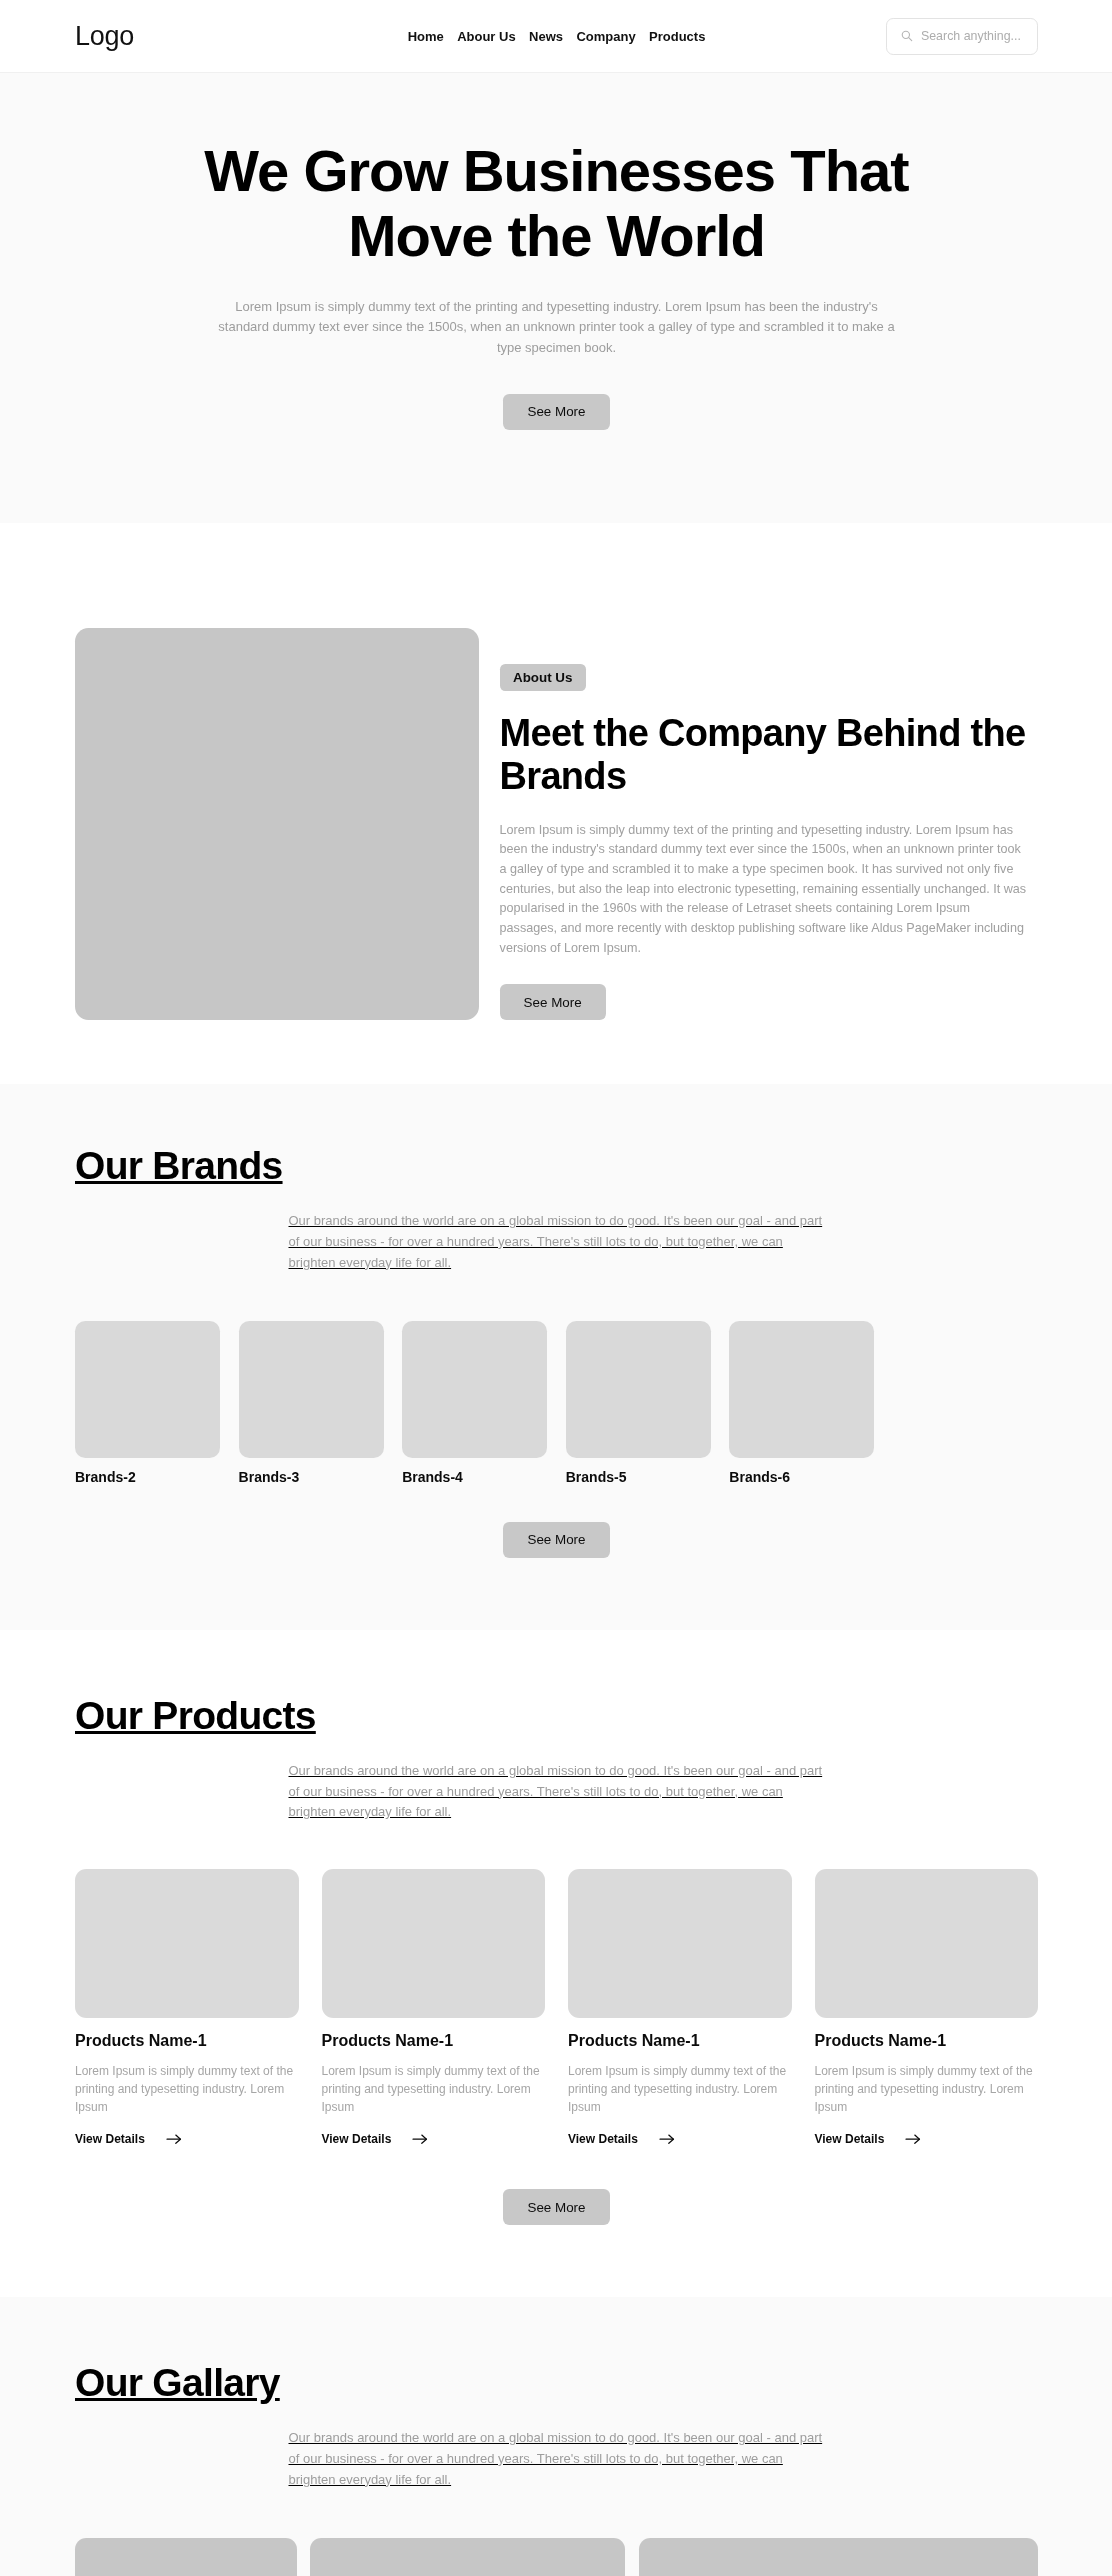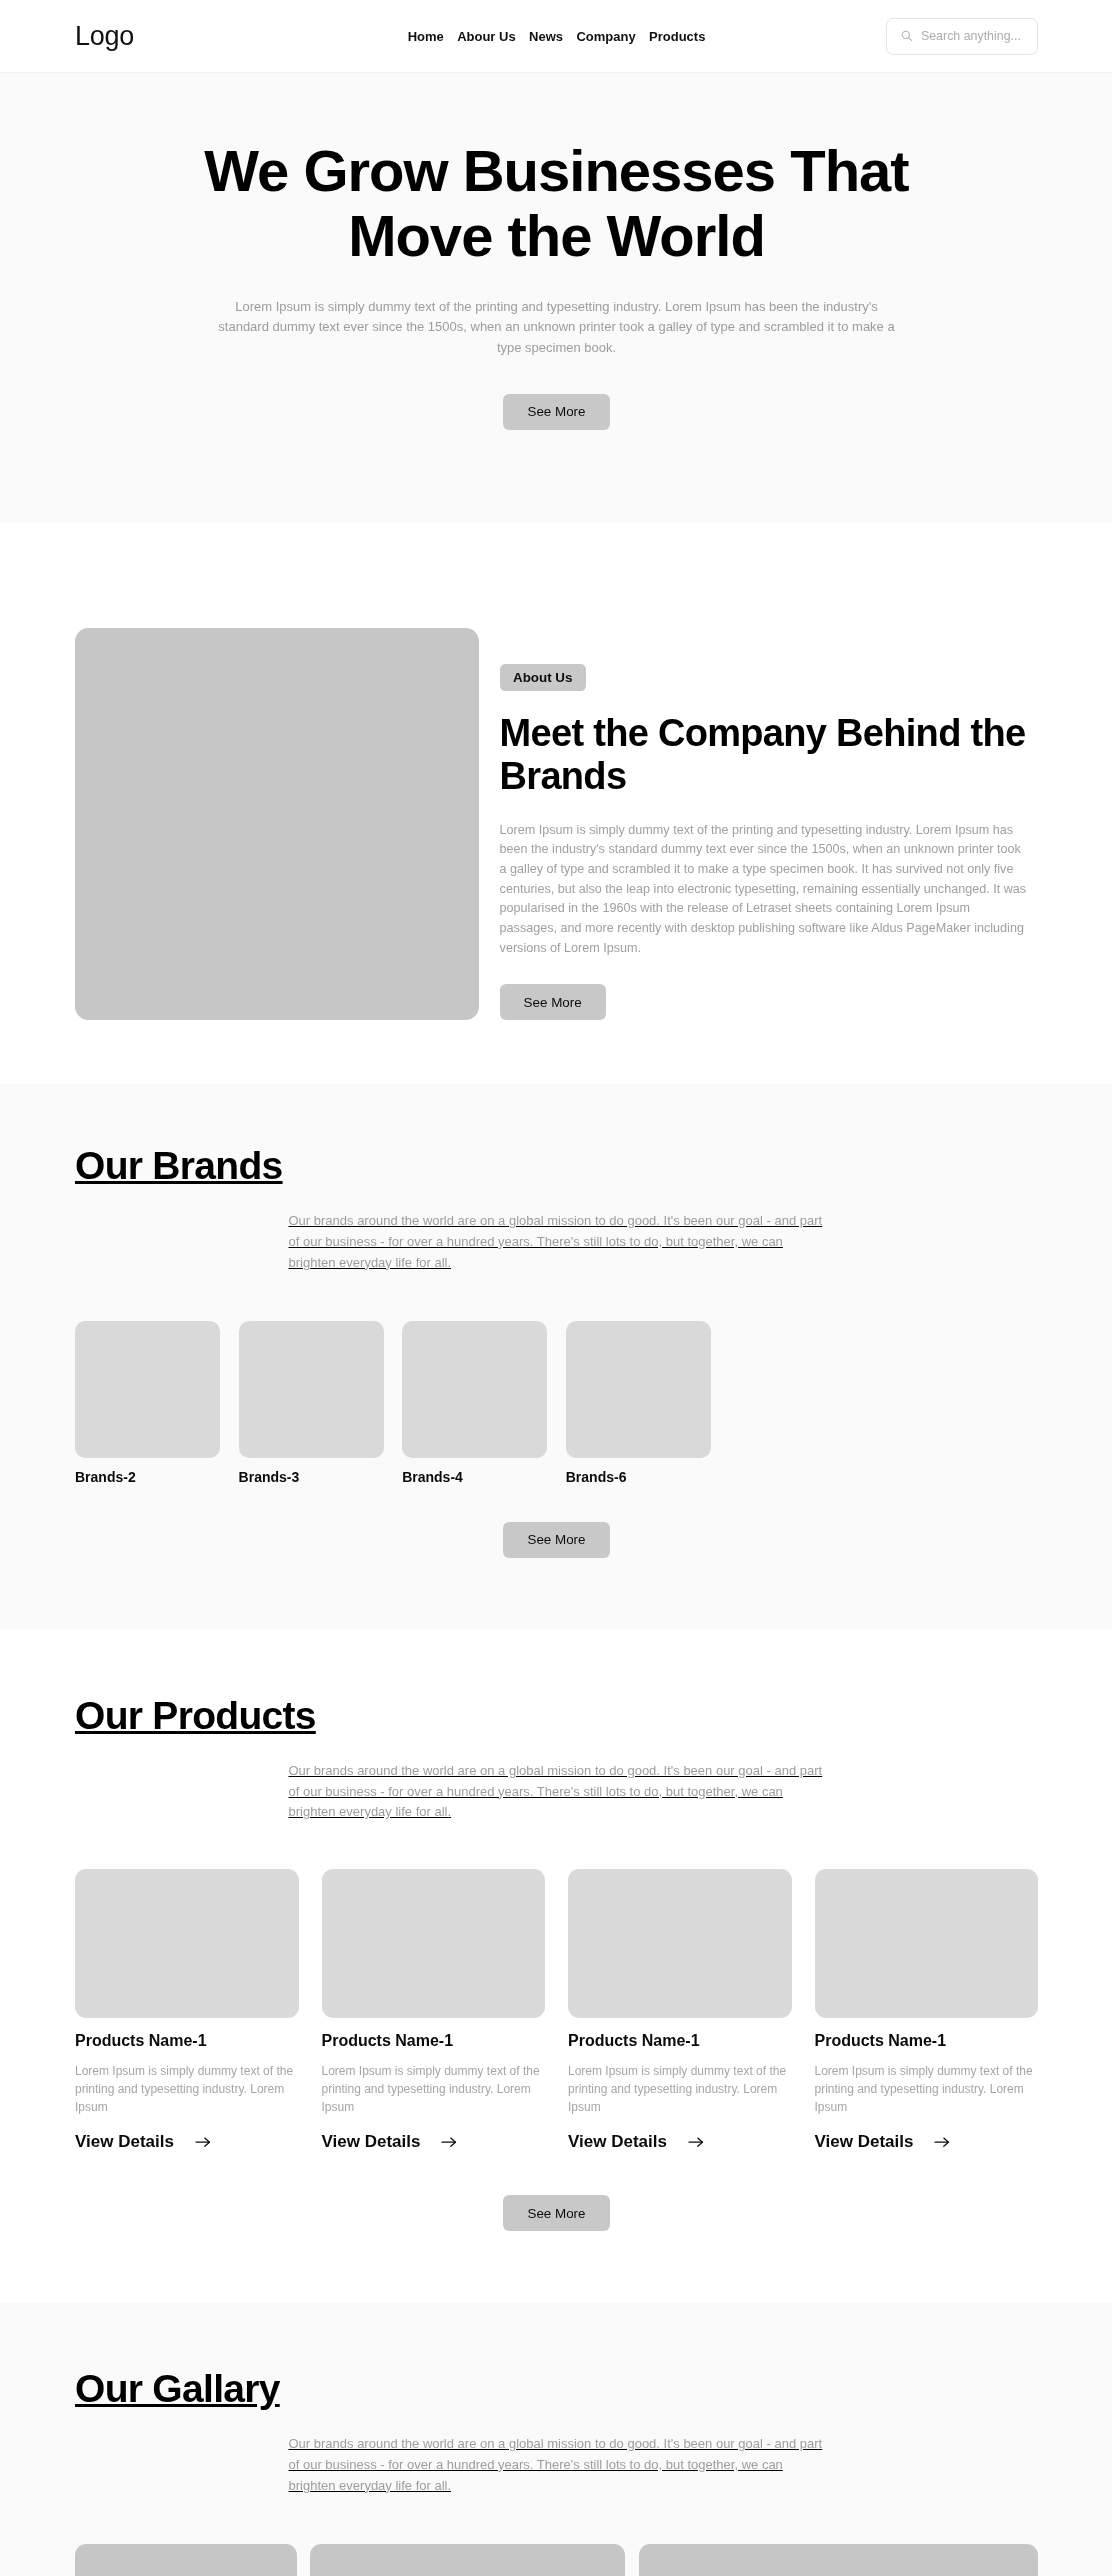--- a/index.html
+++ b/index.html
@@ -210,21 +210,21 @@
     margin-top: 11.3px;
     font-size: 12px;
     line-height: 1.5;
     color: #a6a6a6;
   }
   .view-details {
     margin-top: 16.5px;
     display: inline-flex;
     align-items: center;
     gap: 21px;
-    font-size: 17px;
+    font-size: 12px;
     font-weight: 700;
     color: #0b0b0b;
     text-decoration: none;
     cursor: pointer;
   }
   .arrow-ico { width: 16.5px; height: 12.4px; display: block; }
   .products .center-btn { margin-top: 43px; }
 
   
   .gallery {
@@ -292,20 +292,24 @@
       <div class="brand-thumb"></div>
       <div class="brand-label">Brands-2</div>
     </div>
     <div>
       <div class="brand-thumb"></div>
       <div class="brand-label">Brands-3</div>
     </div>
     <div>
       <div class="brand-thumb"></div>
       <div class="brand-label">Brands-4</div>
+    </div>
+    <div>
+      <div class="brand-thumb"></div>
+      <div class="brand-label">Brands-5</div>
     </div>
     <div>
       <div class="brand-thumb"></div>
       <div class="brand-label">Brands-6</div>
     </div>
   </div>
   <div class="center-btn">
     <button class="btn">See More</button>
   </div>
 </section>

